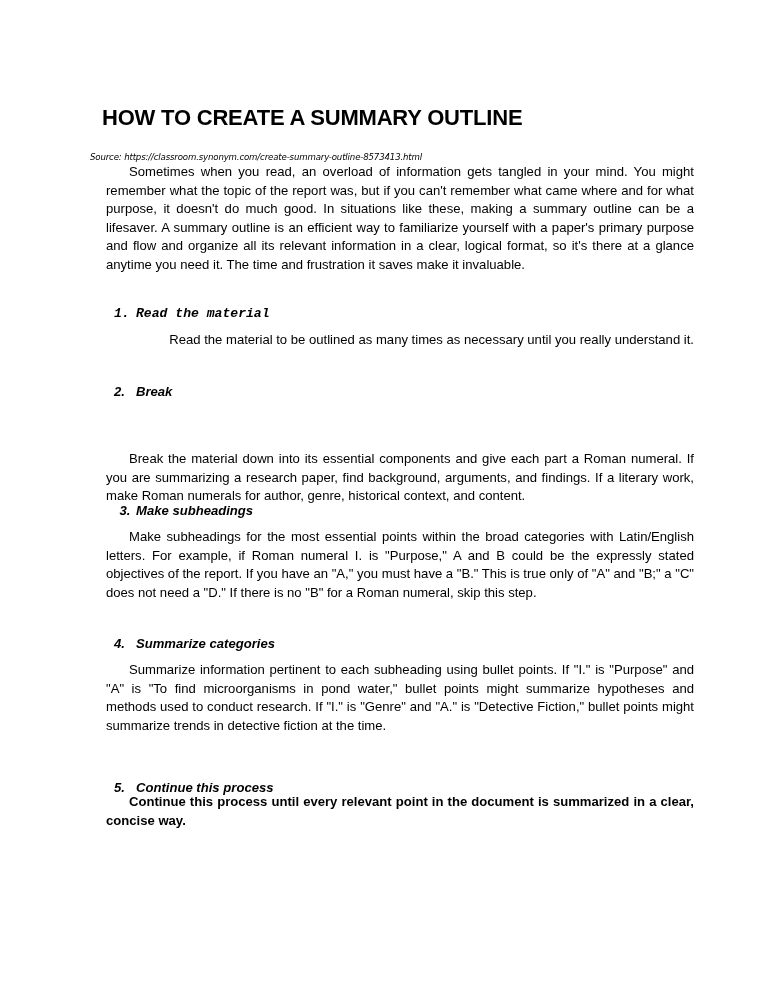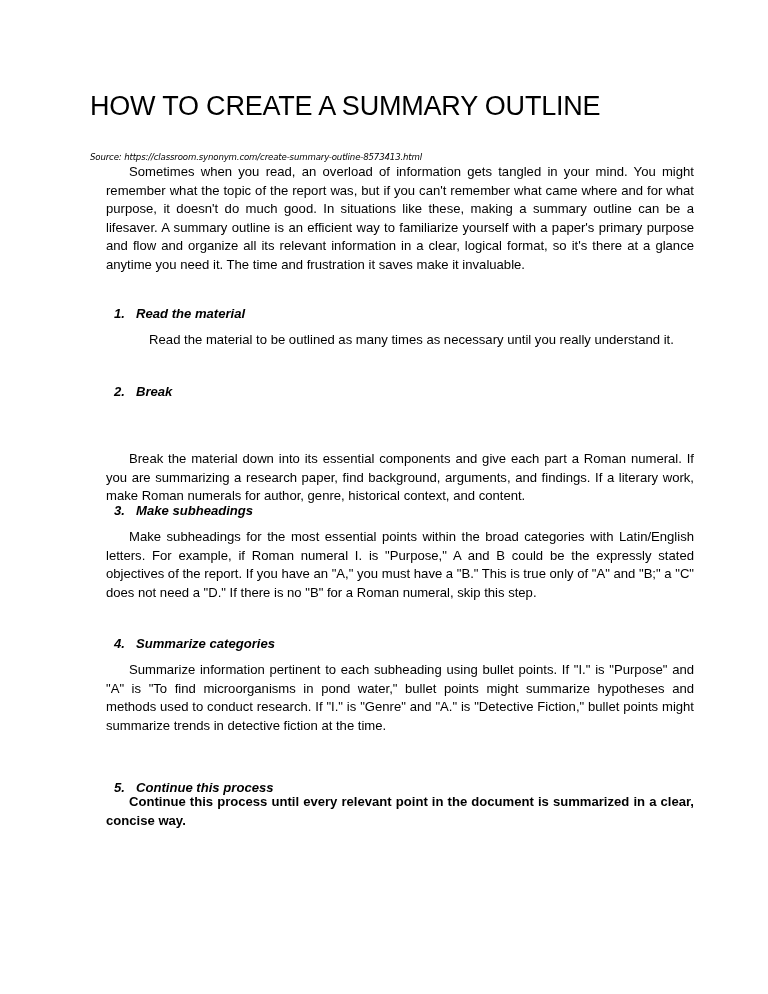--- a/index.html
+++ b/index.html
@@ -18,24 +18,24 @@
     .page {
       position: absolute;
       left: 90px;
       top: 0;
       width: 588px;
     }
     .title {
       position: absolute;
       left: 0;
       top: 89px;
-      margin: 0;
+      margin: 12px;
       font-family: "Liberation Sans", sans-serif;
-      font-weight: normal;
-      font-size: 27px;
+      font-weight: bold;
+      font-size: 22px;
       line-height: 34px;
       letter-spacing: -0.2px;
       white-space: nowrap;
     }
     .source {
       position: absolute;
       left: 0;
       top: 124px;
       font-family: "DejaVu Sans", sans-serif;
       font-style: italic;
@@ -49,21 +49,21 @@
       position: absolute;
       left: 16px;
       width: 588px;
       margin: 0;
       font-size: 13.1px;
       line-height: 18.5px;
       text-align: justify;
       text-indent: 23px;
     }
     .para.nojustify {
-      text-align: center;
+      text-align: right;
     }
     .heading {
       position: absolute;
       left: 24px;
       margin: 0;
       font-weight: bold;
       font-style: italic;
       font-size: 13.1px;
       line-height: 16px;
       white-space: nowrap;
@@ -75,27 +75,27 @@
   </style>
 </head>
 <body>
 
 <div class="page">
   <h1 class="title">HOW TO CREATE A SUMMARY OUTLINE</h1>
   <div class="source">Source: https://classroom.synonym.com/create-summary-outline-8573413.html</div>
 
   <p class="para" style="top:163px;">Sometimes when you read, an overload of information gets tangled in your mind. You might remember what the topic of the report was, but if you can't remember what came where and for what purpose, it doesn't do much good. In situations like these, making a summary outline can be a lifesaver. A summary outline is an efficient way to familiarize yourself with a paper's primary purpose and flow and organize all its relevant information in a clear, logical format, so it's there at a glance anytime you need it. The time and frustration it saves make it invaluable.</p>
 
-  <h2 class="heading" style="top:306px;"><span class="num">1.</span><span>Read the material</span></h2>
+  <h2 class="heading" style="top:306px;font-family:Liberation Mono, monospace;"><span class="num">1.</span><span>Read the material</span></h2>
   <p class="para nojustify" style="top:331px;">Read the material to be outlined as many times as necessary until you really understand it.</p>
 
   <h2 class="heading" style="top:384px;"><span class="num">2.</span><span>Break</span></h2>
   <p class="para" style="top:413px;margin-top:37px;">Break the material down into its essential components and give each part a Roman numeral. If you are summarizing a research paper, find background, arguments, and findings. If a literary work, make Roman numerals for author, genre, historical context, and content.</p>
 
-  <h2 class="heading" style="top:503px;"><span class="num">3.</span><span>Make subheadings</span></h2>
+  <h2 class="heading" style="top:503px;text-align:center;"><span class="num">3.</span><span>Make subheadings</span></h2>
   <p class="para" style="top:528px;">Make subheadings for the most essential points within the broad categories with Latin/English letters. For example, if Roman numeral I. is "Purpose," A and B could be the expressly stated objectives of the report. If you have an "A," you must have a "B." This is true only of "A" and "B;" a "C" does not need a "D." If there is no "B" for a Roman numeral, skip this step.</p>
 
   <h2 class="heading" style="top:636px;"><span class="num">4.</span><span>Summarize categories</span></h2>
   <p class="para" style="top:661px;">Summarize information pertinent to each subheading using bullet points. If "I." is "Purpose" and "A" is "To find microorganisms in pond water," bullet points might summarize hypotheses and methods used to conduct research. If "I." is "Genre" and "A." is "Detective Fiction," bullet points might summarize trends in detective fiction at the time.</p>
 
   <h2 class="heading" style="top:780px;"><span class="num">5.</span><span>Continue this process</span></h2>
   <p class="para" style="top:793px;font-weight:bold;">Continue this process until every relevant point in the document is summarized in a clear, concise way.</p>
 </div>
 
 </body></html>

